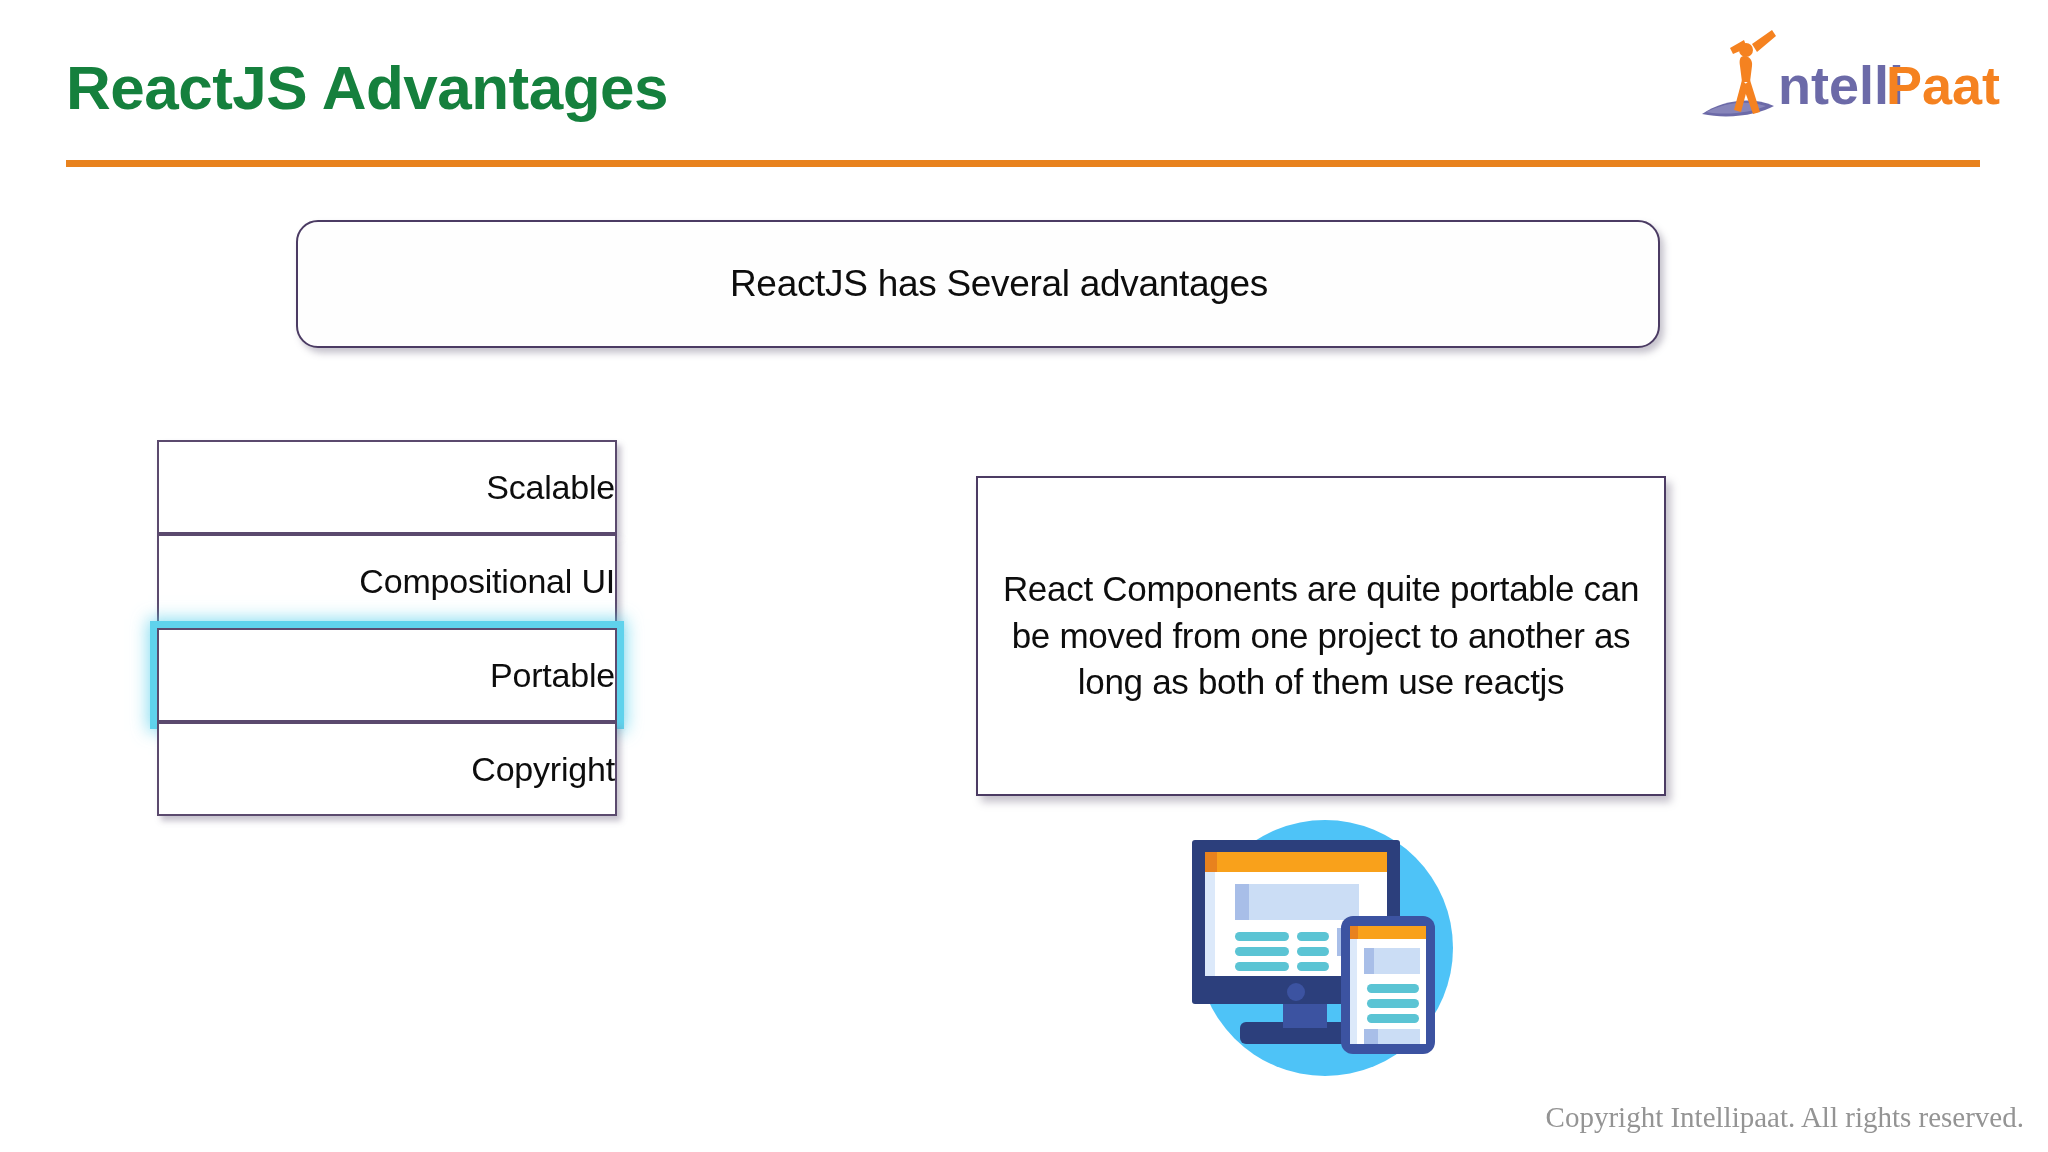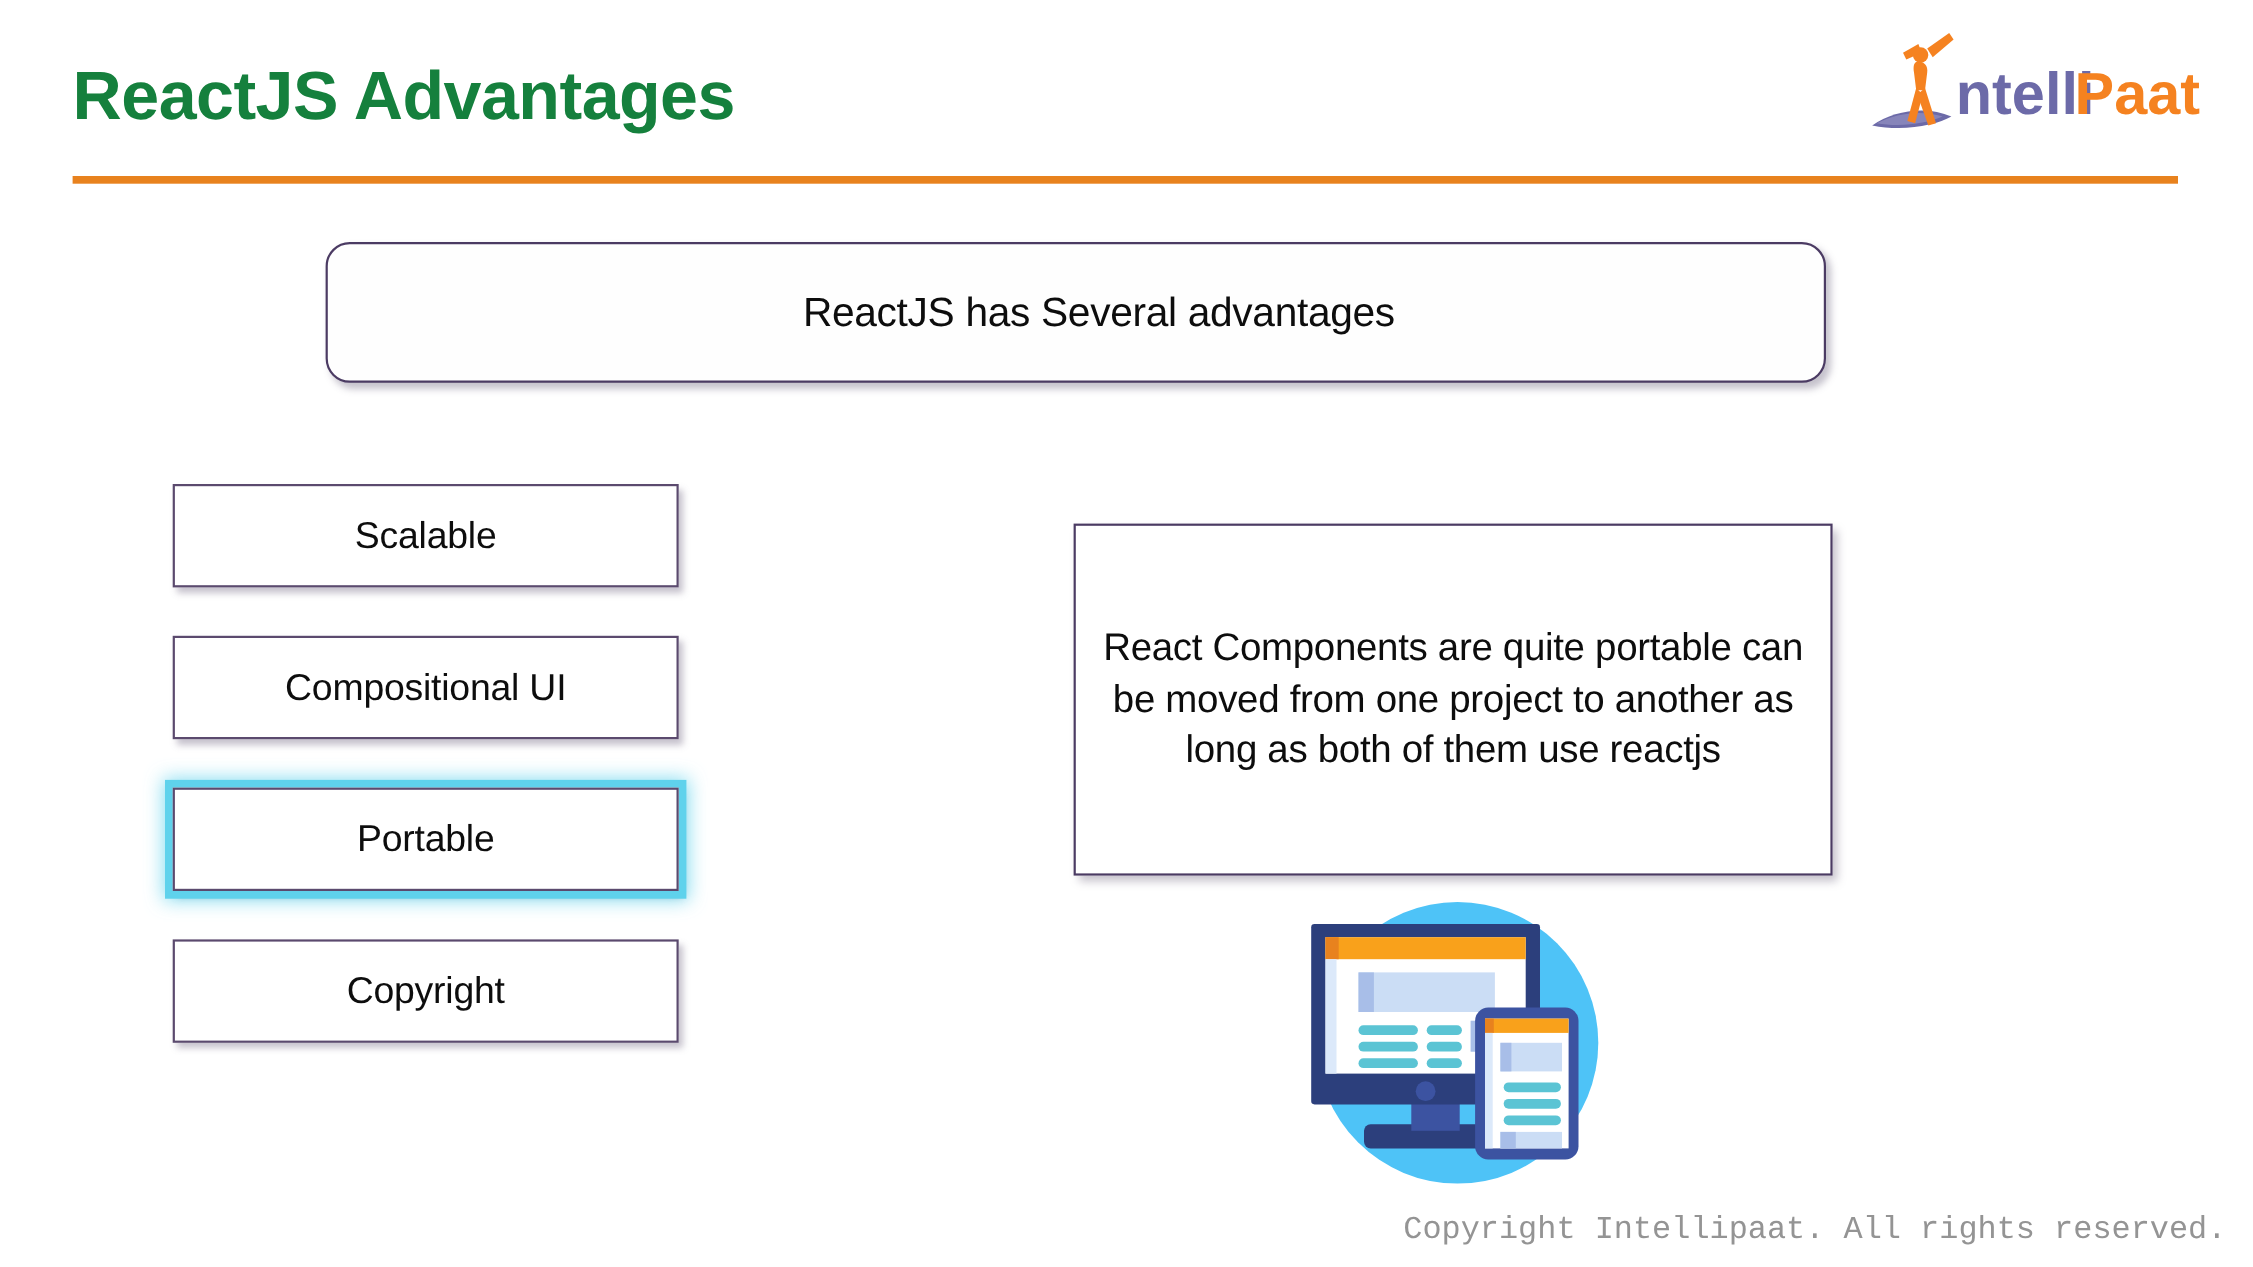--- a/index.html
+++ b/index.html
@@ -81,22 +81,21 @@
   }
   .adv-box {
     position: relative;
     width: 460px;
     height: 94px;
     background: #FFFFFF;
     border: 2px solid #5B4A6E;
     box-sizing: border-box;
     display: flex;
     align-items: center;
-    justify-content: center;
-    margin-bottom: 44px;
+    justify-content: flex-end;
     box-shadow: 4px 5px 6px rgba(120,110,135,0.42);
   }
   .adv-box.highlight {
     border: 2px solid #5B4A6E;
     box-shadow:
       0 0 0 7px #5FD2EC,
       0 0 16px 9px rgba(95,210,236,0.75),
       4px 5px 6px rgba(120,110,135,0.42);
   }
   .adv-label {
@@ -140,21 +139,21 @@
     height: 290px;
   }
 
   
   .footer {
     position: absolute;
     right: 24px;
     bottom: 18px;
     font-size: 29px;
     color: #949494;
-    font-family: Liberation Mono, monospace;
+    font-family: Liberation Serif, serif;
   }
 </style>
 </head>
 <body>
 
 <div id="slide">
 
   <div class="slide-title">ReactJS Advantages</div>
   <div class="title-rule"></div>
 

